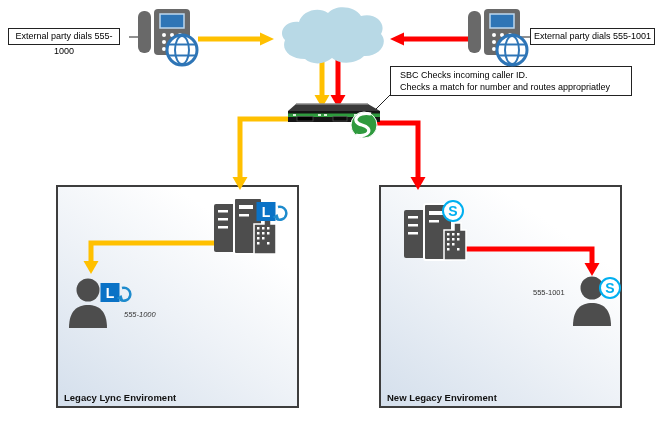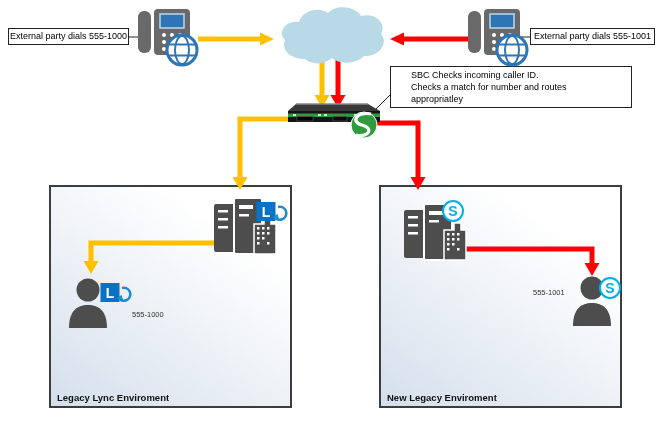--- a/index.html
+++ b/index.html
@@ -7,31 +7,31 @@
   .canvas{
     position:relative;width:660px;height:427px;background:#ffffff;overflow:hidden;
     font-family:"Liberation Sans",sans-serif;color:#111;
   }
   .ext-label{
     position:absolute;top:28px;height:17px;line-height:15px;border:1px solid #222;
     background:#fff;font-size:9px;text-align:center;color:#000;z-index:3;
   }
   .note-box{
     position:absolute;left:390px;top:66px;width:242px;border:1px solid #222;background:#fff;
-    font-size:9px;line-height:12px;padding:2px 20px;z-index:3;color:#000;
+    font-size:9px;line-height:12px;padding:2px 9px;z-index:3;color:#000;
   }
   .cloud-text{
     position:absolute;left:275px;top:30px;width:114px;text-align:center;z-index:3;
     color:#ffffff;font-size:13.5px;font-weight:bold;letter-spacing:.3px;
   }
   .env-box{
     position:absolute;top:185px;width:243px;height:223px;border:2px solid #3d3d3d;
     background:linear-gradient(215deg,#ffffff 22%,#eef2f7 55%,#d4dfec 100%);z-index:1;
   }
-  .env-box.left{left:49px;}
+  .env-box.left{left:56px;}
   .env-box.right{left:379px;}
   .env-title{
     position:absolute;left:6px;bottom:3px;font-size:9.5px;font-weight:bold;color:#111;
   }
   .ext-number{
     position:absolute;font-size:7.5px;color:#333;z-index:3;
   }
   svg{display:block;}
   .icon{position:absolute;z-index:4;}
   .wires{position:absolute;left:0;top:0;z-index:2;}
@@ -88,21 +88,21 @@
     <g>
       <polyline points="455,249 592,249 592,263" fill="none" stroke-width="5" stroke="#FF0000"></polyline>
       <polygon points="584.5,263 599.5,263 592,276" fill="#FF0000"></polygon>
     </g>
 
     <line x1="129" y1="37" x2="140" y2="37" stroke-width="1" stroke="#222222"></line>
     <line x1="517" y1="37" x2="530" y2="37" stroke-width="1" stroke="#222222"></line>
     <line x1="391" y1="94" x2="373" y2="112" stroke-width="1" stroke="#222222"></line>
   </svg>
 
-  <div class="ext-label" style="left:8px;width:121px;">External party dials 555-1000</div>
+  <div class="ext-label" style="left:8px;width:112px;">External party dials 555-1000</div>
   <div class="ext-label" style="left:530px;width:125px;">External party dials 555-1001</div>
 
   <svg class="icon" style="left:136px;top:6px;" width="70" height="62" viewBox="0 0 70 62">
     <rect x="2" y="5" width="13" height="42" rx="6" fill="#696969"></rect>
     <rect x="18" y="3" width="36" height="46" rx="4" fill="#696969"></rect>
     <rect x="24" y="8" width="24" height="14" stroke="#BDD7EE" stroke-width="1.5" fill="#2E75B6"></rect>
     <g fill="#ffffff">
       <circle cx="28" cy="29" r="2"></circle>
         <circle cx="36" cy="29" r="2"></circle>
         <circle cx="44" cy="29" r="2"></circle>
@@ -242,21 +242,21 @@
   <svg class="icon" style="left:68px;top:278px;" width="46" height="50" viewBox="0 0 46 50">
     <circle cx="20" cy="12" r="11.5" fill="#4D4D4D"></circle>
     <path d="M1,50 C1,33 9,27 20,27 C31,27 39,33 39,50 Z" fill="#4D4D4D"></path>
   </svg>
   <svg class="icon" style="left:100px;top:280px;" width="32" height="24" viewBox="0 0 32 24">
     <rect x="0.5" y="3" width="19" height="19" fill="#0A72C6"></rect>
     <text x="10" y="18" text-anchor="middle" font-size="14" font-weight="bold" fill="#ffffff" font-family="Liberation Sans, sans-serif">L</text>
     <path d="M22,8 a6.5,6.5 0 1 1 -2,11.5" fill="none" stroke-width="2.5" stroke="#1E8BCD"></path>
     <polygon points="16.5,18 23.5,21.5 21.5,15" fill="#1E8BCD"></polygon>
   </svg>
-  <div class="ext-number" style="left:132px;top:310px;">555-1000</div>
+  <div class="ext-number" style="left:124px;top:310px;font-style:italic;">555-1000</div>
 
   <svg class="icon" style="left:572px;top:276px;" width="46" height="50" viewBox="0 0 46 50">
     <circle cx="20" cy="12" r="11.5" fill="#4D4D4D"></circle>
     <path d="M1,50 C1,33 9,27 20,27 C31,27 39,33 39,50 Z" fill="#4D4D4D"></path>
   </svg>
   <svg class="icon" style="left:598px;top:276px;" width="24" height="24" viewBox="0 0 24 24">
     <circle cx="12" cy="12" r="10" fill="#ffffff" stroke-width="2" stroke="#00AFF0"></circle>
     <text x="12" y="17" text-anchor="middle" font-size="14" font-weight="bold" font-family="Liberation Sans, sans-serif" fill="#00AFF0">S</text>
   </svg>
   <div class="ext-number" style="left:533px;top:288px;">555-1001</div>

